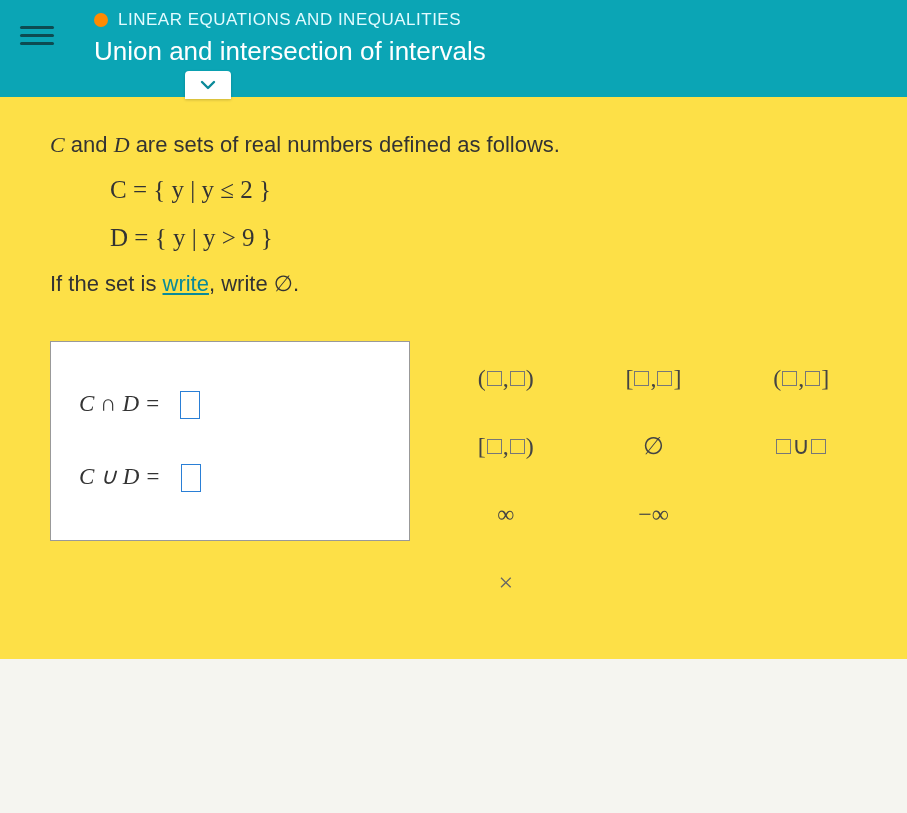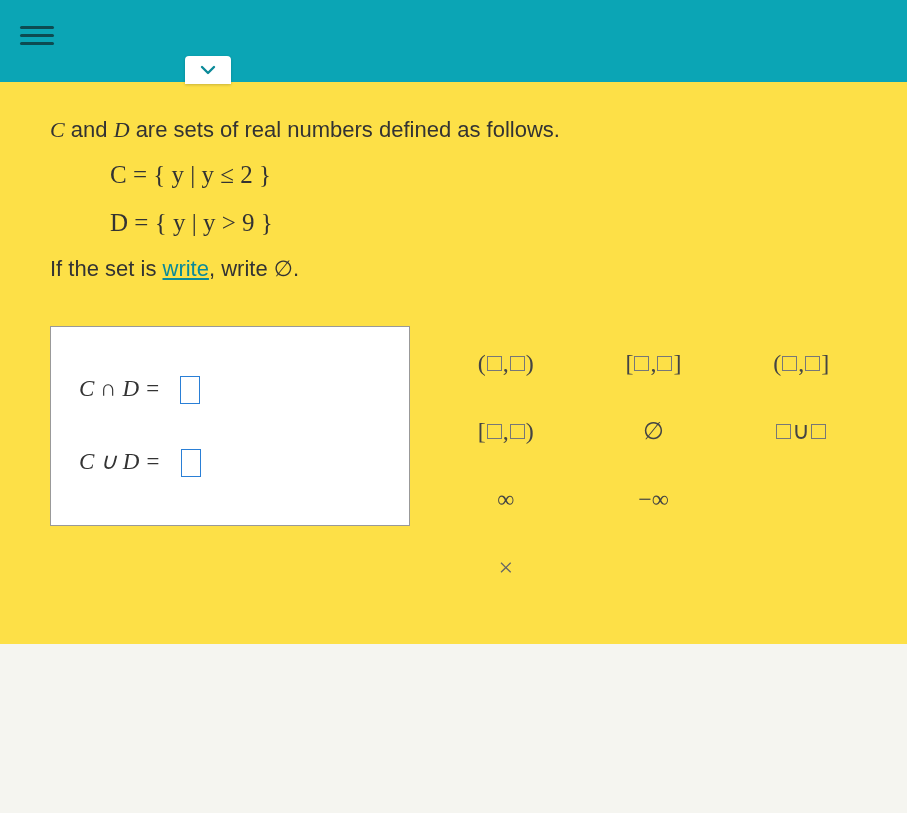--- a/index.html
+++ b/index.html
@@ -79,20 +79,25 @@
 </head>
 <body>
 
 <div class="topbar">
   <div class="hamburger">
     <span></span>
       <span></span>
       <span></span>
   </div>
   <div class="heading-block">
+    <div class="category-row">
+      <span class="dot"></span>
+      <span>LINEAR EQUATIONS AND INEQUALITIES</span>
+    </div>
+    <div class="lesson-title">Union and intersection of intervals</div>
   </div>
   <div class="dropdown-tab">
     <svg width="16" height="16" viewBox="0 0 16 16">
       <path d="M2 5 L8 11 L14 5" stroke="#0b8a99" stroke-width="2.4" fill="none" stroke-linecap="round" stroke-linejoin="round"></path>
     </svg>
   </div>
 </div>
 
 <div class="content">
   <p>

